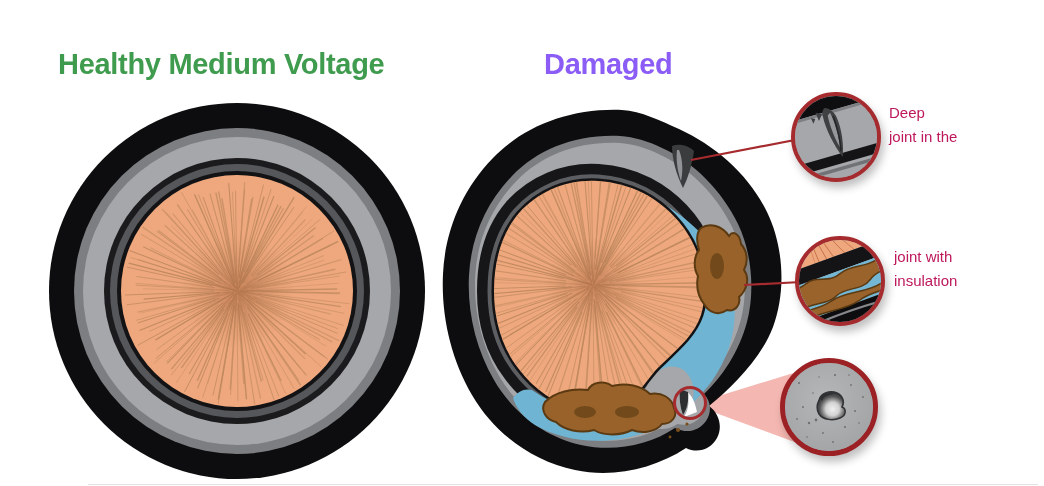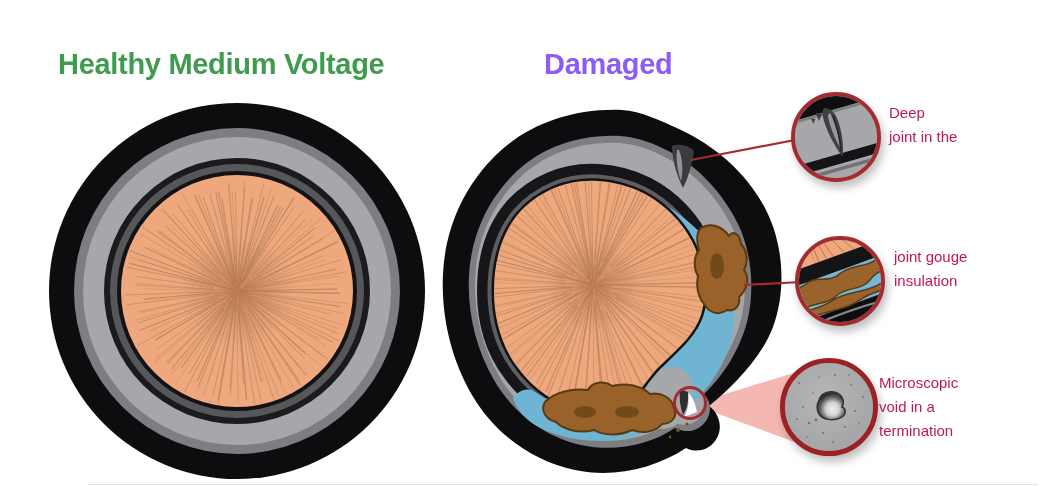--- a/index.html
+++ b/index.html
@@ -494,23 +494,18 @@
       <path fill="url(#voidG)" stroke="#313335" stroke-width="1.5" d="M 34,37 C 36,30 45,27 52,30 C 58,33 60,39 57,44 C 62,46 61,53 55,55 C 48,58 38,57 34,51 C 31,46 32,41 34,37 Z"></path>
       <path fill="#2b2d2f" opacity="0.8" d="M 35,36 C 38,31 45,29 51,31 C 45,31 39,33 37,38 Z"></path>
     </svg>
   </div>
 
   <div class="lbl" id="lbl-gouge">
     <div>Deep</div>
     <div>joint in the</div>
   </div>
   <div class="lbl" id="lbl-water">
-    <div>joint gouge</div>
+    <div>joint with</div>
     <div>insulation</div>
   </div>
-  <div class="lbl" id="lbl-void">
-    <div>Microscopic</div>
-    <div>void in a</div>
-    <div>termination</div>
-  </div>
 
   <div id="bottom-divider"></div>
 </div>
 
 </body></html>

